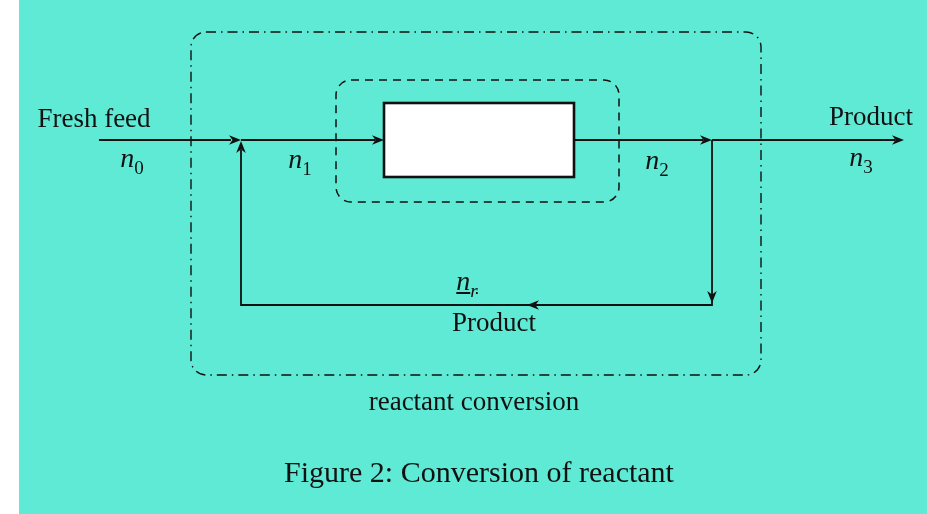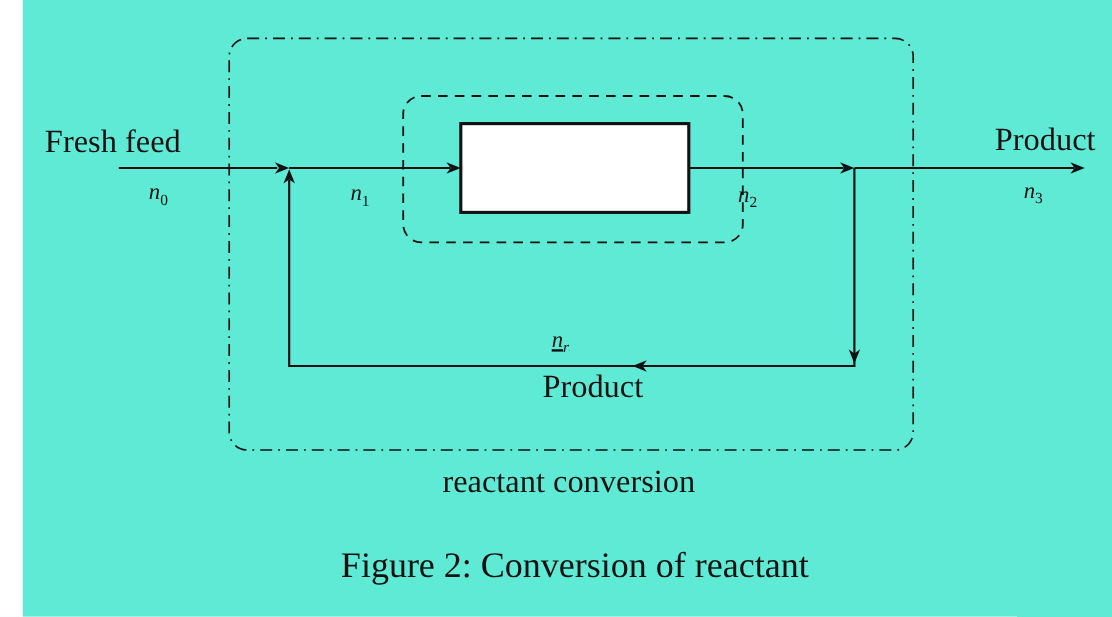--- a/index.html
+++ b/index.html
@@ -27,21 +27,21 @@
   .label {
     position: absolute;
     font-size: 27px;
     line-height: 1;
     white-space: nowrap;
     transform: translateX(-50%);
     color: #111111;
   }
   .math {
     font-style: italic;
-    font-size: 19px;
+    font-size: 28px;
     line-height: 1;
   }
   .math sub {
     font-style: normal;
     font-size: 0.68em;
     line-height: 0;
     vertical-align: -0.35em;
   }
   .math.sub-italic sub {
     font-style: italic;
@@ -105,21 +105,21 @@
 
   <div class="label" style="left:113px; top:144px;">
     <i class="math"><span>n</span><sub>0</sub></i>
   </div>
 
   <div class="label" style="left:281px; top:145px;font-family:Liberation Serif, serif;">
     <i class="math"><span>n</span><sub>1</sub></i>
   </div>
 
 
-  <div class="label" style="left:604px; top:146px;">
+  <div class="label" style="left:638px; top:146px;">
     <i class="math"><span>n</span><sub>2</sub></i>
   </div>
 
   <div class="label" style="left:852px; top:103px;">Product</div>
 
   <div class="label" style="left:842px; top:143px;">
     <i class="math"><span>n</span><sub>3</sub></i>
   </div>
 
   <div class="label" style="left:448px; top:267px;text-decoration:underline;">

